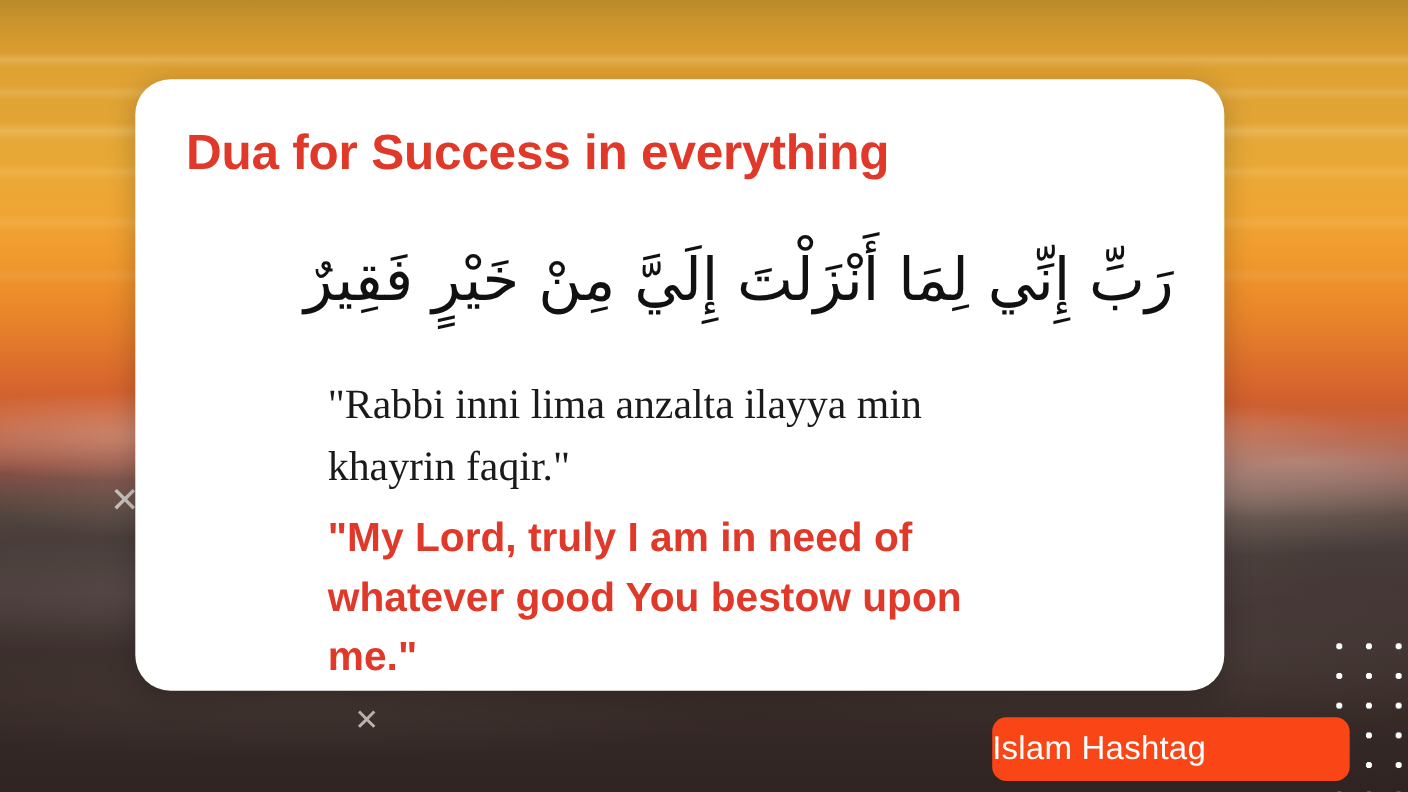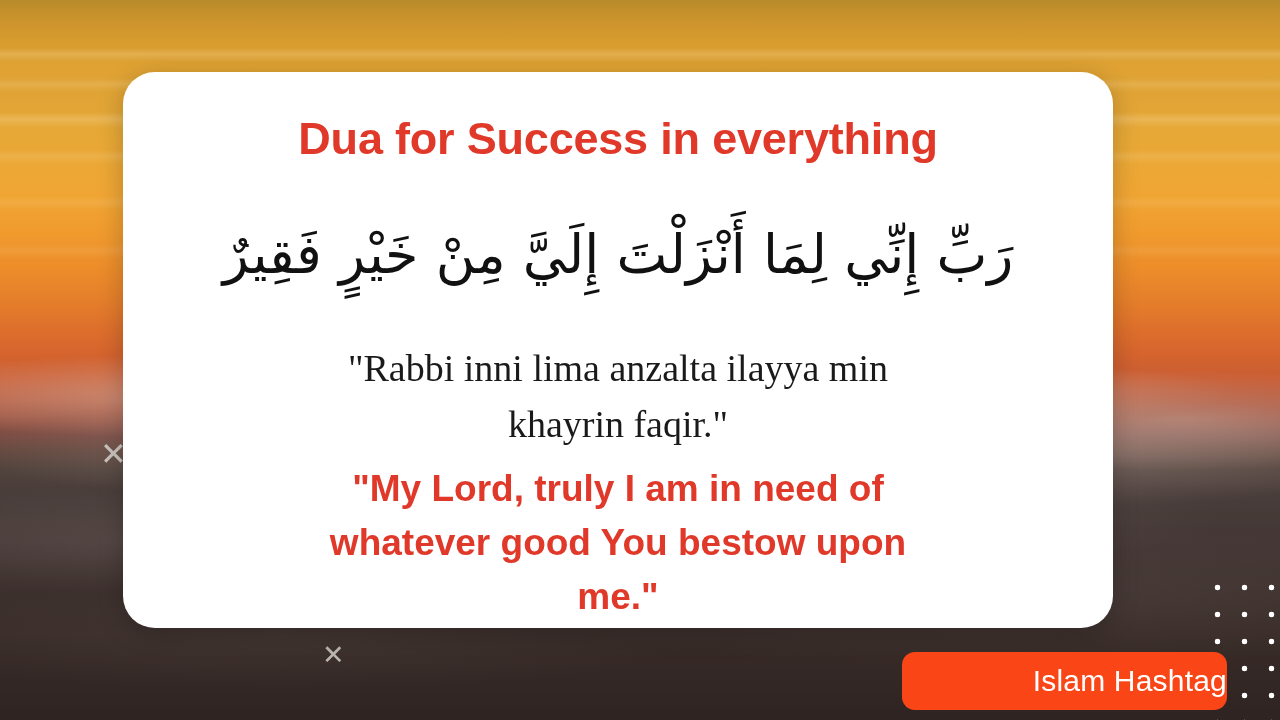--- a/index.html
+++ b/index.html
@@ -89,21 +89,20 @@
     position: absolute;
     left: 123px;
     top: 72px;
     width: 990px;
     height: 556px;
     background: #ffffff;
     border-radius: 32px;
     box-shadow: 0 6px 26px rgba(0,0,0,0.22);
     box-sizing: border-box;
     padding: 30px 46px 0 46px;
-    text-align: center;
     overflow: hidden;
   }
 
   .card-title {
     color: #e0392a;
     font-size: 45px;
     font-weight: bold;
     line-height: 1.1;
     letter-spacing: -0.2px;
     margin: 12px 0 0 0;
@@ -175,21 +174,21 @@
   .brand-badge {
     position: absolute;
     left: 902px;
     top: 652px;
     width: 325px;
     height: 58px;
     background: #fa4616;
     border-radius: 13px;
     display: flex;
     align-items: center;
-    justify-content: flex-end;
+    justify-content: flex-start;
   }
   .brand-text {
     color: #ffffff;
     font-size: 30px;
     font-weight: normal;
     letter-spacing: 0.2px;
     white-space: nowrap;
   }
 </style>
 </head>

